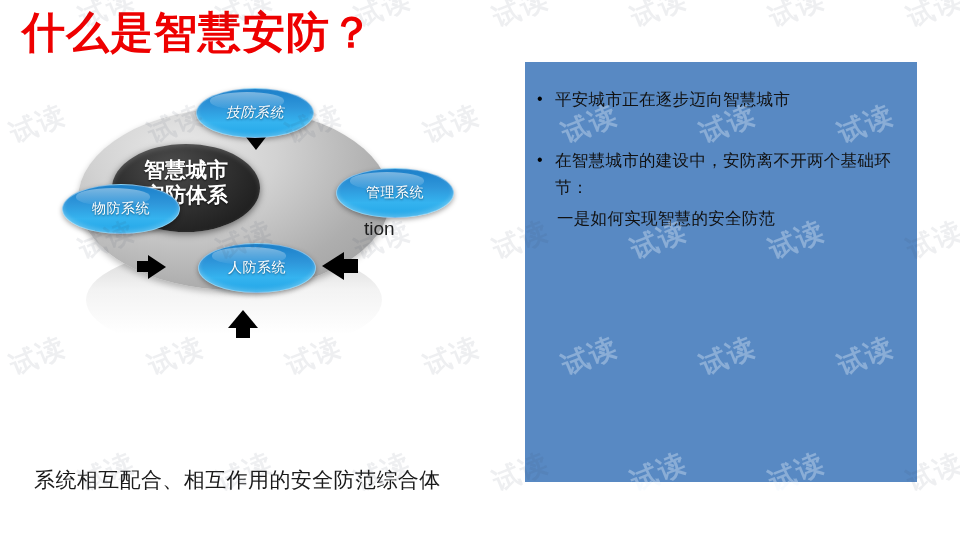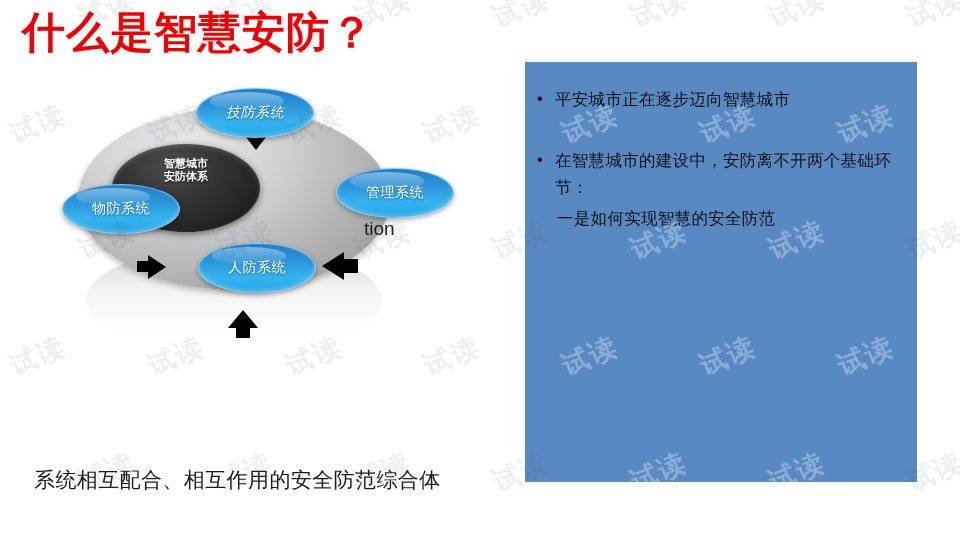--- a/index.html
+++ b/index.html
@@ -40,21 +40,21 @@
       radial-gradient(ellipse at 34% 24%, #e9e9e9 0%, #d2d2d2 32%, #aeaeae 68%, #9a9a9a 100%);
     box-shadow:0 3px 6px rgba(0,0,0,0.25);
   }
   .gray-ellipse-inner{
     position:absolute;left:112px;top:74px;width:148px;height:88px;border-radius:50%;
     background:radial-gradient(ellipse at 40% 26%, #4d4d4d 0%, #333333 40%, #141414 100%);
     box-shadow:inset 0 2px 5px rgba(255,255,255,0.18), 0 2px 7px rgba(0,0,0,0.5);
   }
   .center-label{
     position:absolute;left:112px;top:88px;width:148px;
-    text-align:center;color:#ffffff;font-weight:700;font-size:11px;line-height:1.18;
+    text-align:center;color:#ffffff;font-weight:700;font-size:21px;line-height:1.18;
     text-shadow:0 1px 2px rgba(0,0,0,0.75);
     font-family:"DejaVu Sans",sans-serif;
   }
   .center-label span{display:block;}
 
   .reflection{
     position:absolute;left:86px;top:176px;width:296px;height:108px;border-radius:50%;
     background:linear-gradient(to bottom, rgba(180,180,180,0.58) 0%, rgba(215,215,215,0.30) 40%, rgba(255,255,255,0) 82%);
   }
   .reflection-blue{

